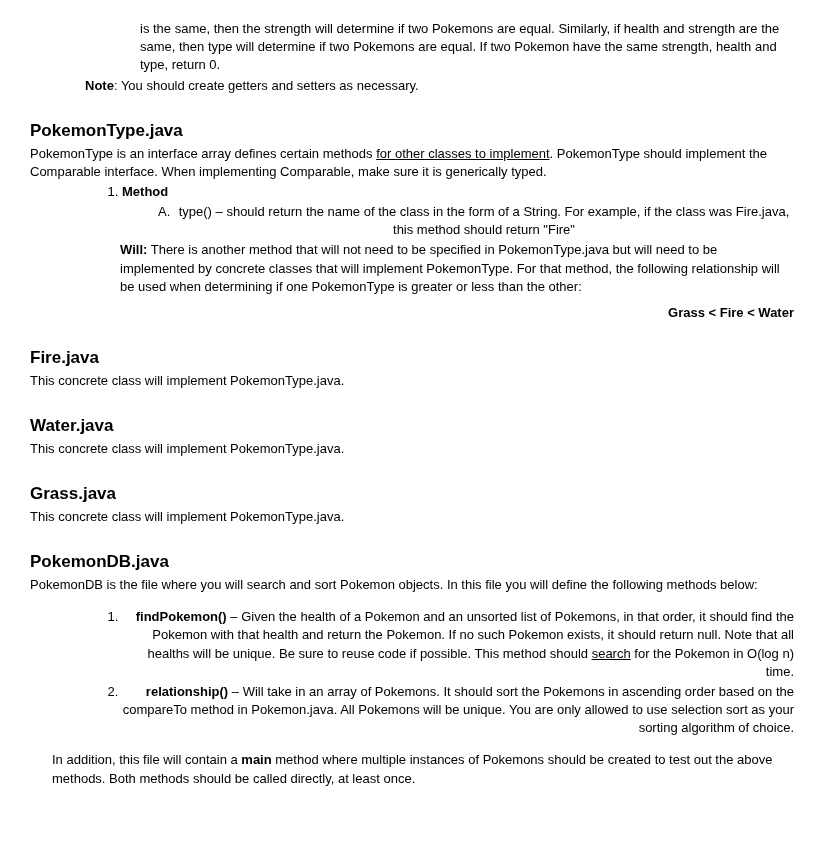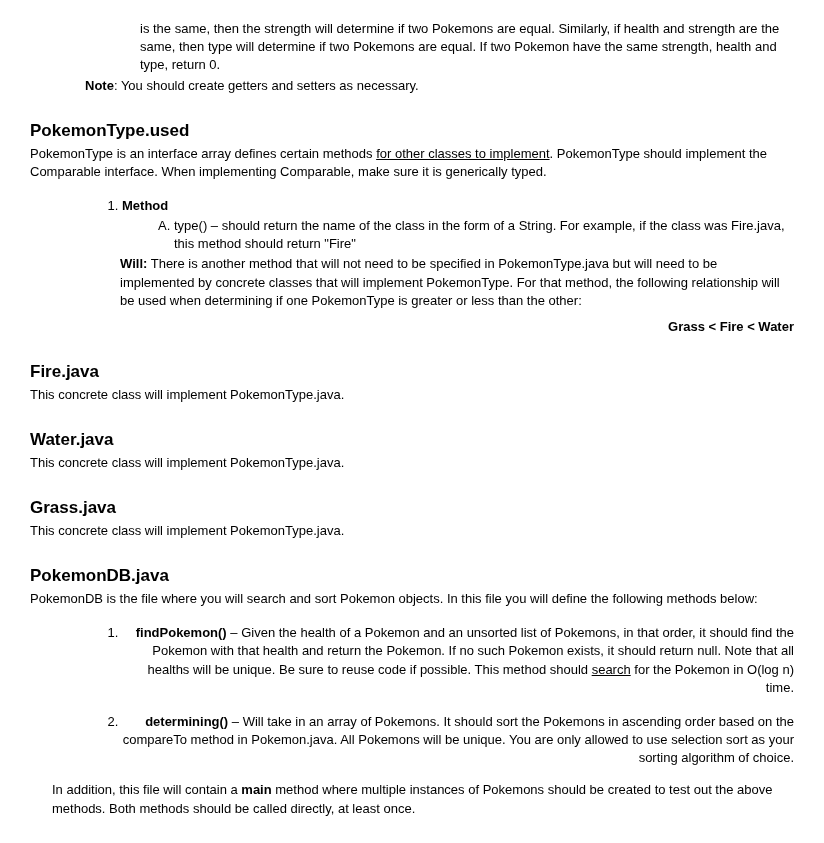--- a/index.html
+++ b/index.html
@@ -23,50 +23,50 @@
       margin: 0 0 2px 0;
     }
     .indent-1 { margin-left: 110px; }
     .indent-note { margin-left: 55px; }
     .ol-num {
       margin: 2px 0 2px 70px;
       padding-left: 22px;
     }
     .ol-num > li {
       margin-bottom: 2px;
-      margin-top: 16px;
     }
     .ol-alpha {
       list-style-type: upper-alpha;
       margin: 2px 0 2px 30px;
       padding-left: 22px;
     }
     .ol-alpha > li {
       margin-bottom: 2px;
+      text-align: center;
     }
     .note-block { margin-left: 90px; margin-top: 2px; }
     .bold { font-weight: bold; }
     .underline { text-decoration: underline; }
     .ordering {
       text-align: right;
       font-weight: bold;
       margin: 8px 0;
     }
     .li-label { font-weight: bold; }
     .addendum { margin-left: 22px; margin-top: 14px; }
   </style>
 </head>
 <body>
 
 <p class="para indent-1">is the same, then the strength will determine if two Pokemons are equal. Similarly, if health and strength are the same, then type will determine if two Pokemons are equal. If two Pokemon have the same strength, health and type, return 0.</p>
 <p class="para indent-note">
   <span class="bold">Note</span><span>: You should create getters and setters as necessary.</span>
 </p>
 
-<div class="section-heading">PokemonType.used</div>
+<div class="section-heading">PokemonType.java</div>
 <p class="para">
   <span>PokemonType is an interface array defines certain methods </span><span class="underline">for other classes to implement</span><span>. PokemonType should implement the Comparable interface. When implementing Comparable, make sure it is generically typed.</span>
 </p>
 <ol class="ol-num">
   <li>
     <span class="li-label">Method</span>
     <ol class="ol-alpha">
       <li>
         <span>type() – should return the name of the class in the form of a String. For example, if the class was Fire.java, this method should return "Fire"</span>
       </li>
@@ -88,19 +88,19 @@
 <p class="para">This concrete class will implement PokemonType.java.</p>
 
 <div class="section-heading">PokemonDB.java</div>
 <p class="para">PokemonDB is the file where you will search and sort Pokemon objects. In this file you will define the following methods below:</p>
 
 <ol class="ol-num" style="margin-top:14px;text-align:right;">
   <li>
     <span class="bold">findPokemon()</span><span> – Given the health of a Pokemon and an unsorted list of Pokemons, in that order, it should find the Pokemon with that health and return the Pokemon. If no such Pokemon exists, it should return null. Note that all healths will be unique. Be sure to reuse code if possible. This method should </span><span class="underline">search</span><span> for the Pokemon in O(log n) time.</span>
   </li>
   <li>
-    <span class="bold">determining()</span><span> – Will take in an array of Pokemons. It should sort the Pokemons in ascending order based on the compareTo method in Pokemon.java. All Pokemons will be unique. You are only allowed to use selection sort as your sorting algorithm of choice.</span>
+    <span class="bold">relationship()</span><span> – Will take in an array of Pokemons. It should sort the Pokemons in ascending order based on the compareTo method in Pokemon.java. All Pokemons will be unique. You are only allowed to use selection sort as your sorting algorithm of choice.</span>
   </li>
 </ol>
 
 <p class="para addendum">
   <span>In addition, this file will contain a </span><span class="bold">main</span><span> method where multiple instances of Pokemons should be created to test out the above methods. Both methods should be called directly, at least once.</span>
 </p>
 
 </body></html>

